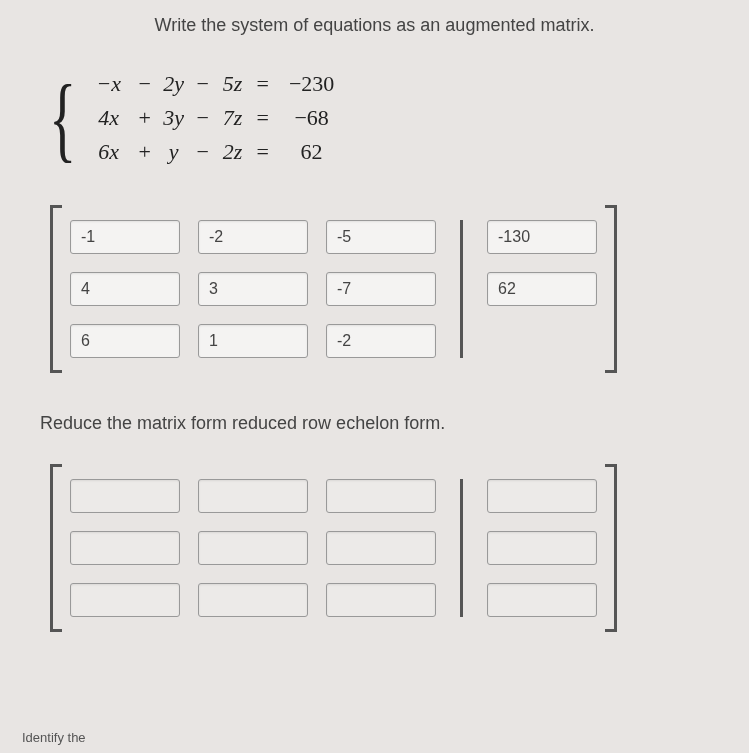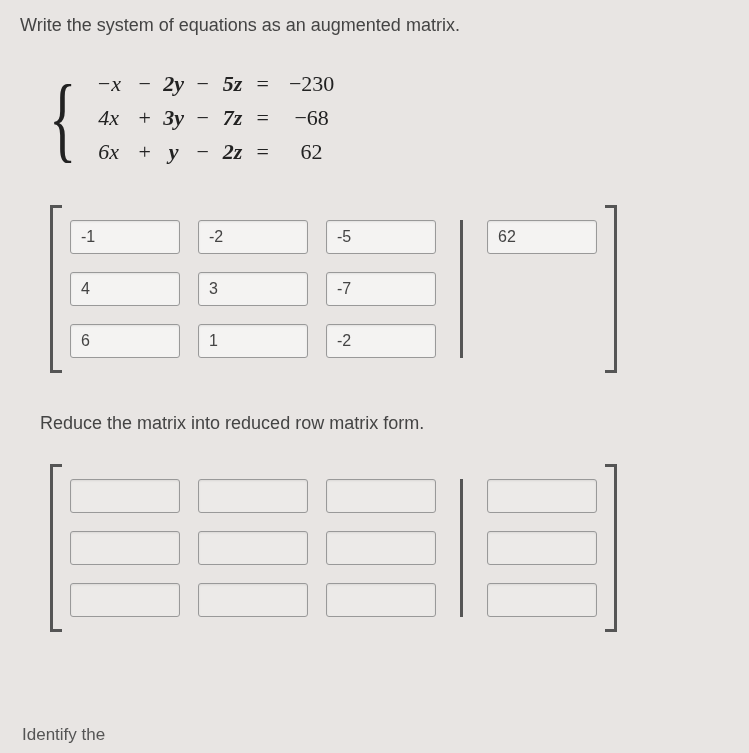--- a/index.html
+++ b/index.html
@@ -11,20 +11,21 @@
       padding: 15px 20px;
       color: #333;
       position: relative;
       overflow: hidden;
     }
     .instruction {
       font-size: 18px;
       color: #444;
       margin-bottom: 35px;
       font-weight: 400;
+      text-align: center;
     }
     .eq-system {
       display: inline-flex;
       align-items: center;
       margin-left: 20px;
       margin-bottom: 40px;
     }
     .brace {
       font-size: 95px;
       line-height: 0.85;
@@ -44,22 +45,22 @@
     .eq-row {
       display: flex;
       align-items: center;
     }
     .eq-row span {
       display: inline-block;
       text-align: center;
     }
     .c1 { width: 42px; text-align: right; }
     .op { width: 30px; }
-    .c2 { width: 28px; text-align: right; font-weight: bold; }
-    .c3 { width: 30px; text-align: right; font-weight: bold; }
+    .c2 { width: 28px; text-align: right; }
+    .c3 { width: 30px; text-align: right; }
     .eq { width: 30px; }
     .rhs { width: 60px; text-align: left; padding-left: 8px; }
     .ital { font-style: italic; }
 
     .matrix-container {
       display: inline-flex;
       align-items: stretch;
       margin-left: 30px;
       margin-bottom: 40px;
     }
@@ -104,21 +105,21 @@
     .instruction2 {
       font-size: 18px;
       color: #444;
       margin: 0 0 30px 20px;
     }
 
     .bottom-cut {
       position: absolute;
       bottom: 8px;
       left: 22px;
-      font-size: 17px;
+      font-size: 13px;
       color: #555;
     }
   </style>
 </head>
 <body>
 
 
 
 <div class="instruction">Write the system of equations as an augmented matrix.</div>
 
@@ -168,27 +169,28 @@
       <input class="cell" value="3" style="">
       <input class="cell" value="1" style="">
     </div>
     <div class="mcol">
       <input class="cell" value="-5" style="">
       <input class="cell" value="-7" style="">
       <input class="cell" value="-2" style="">
     </div>
     <div class="aug-sep"></div>
     <div class="mcol">
+      <input class="cell" value="-130" style="">
       <input class="cell" value="62" style="">
     </div>
   </div>
   <div class="bracket-right"></div>
 </div>
 
-<div class="instruction2">Reduce the matrix into reduced row matrix form.</div>
+<div class="instruction2">Reduce the matrix form reduced row echelon form.</div>
 
 <div class="matrix-container">
   <div class="bracket-left"></div>
   <div class="matrix-body">
     <div class="mcol">
       <input class="cell cell-empty" value="" style="">
       <input class="cell cell-empty" value="" style="">
       <input class="cell cell-empty" value="" style="">
     </div>
     <div class="mcol">

